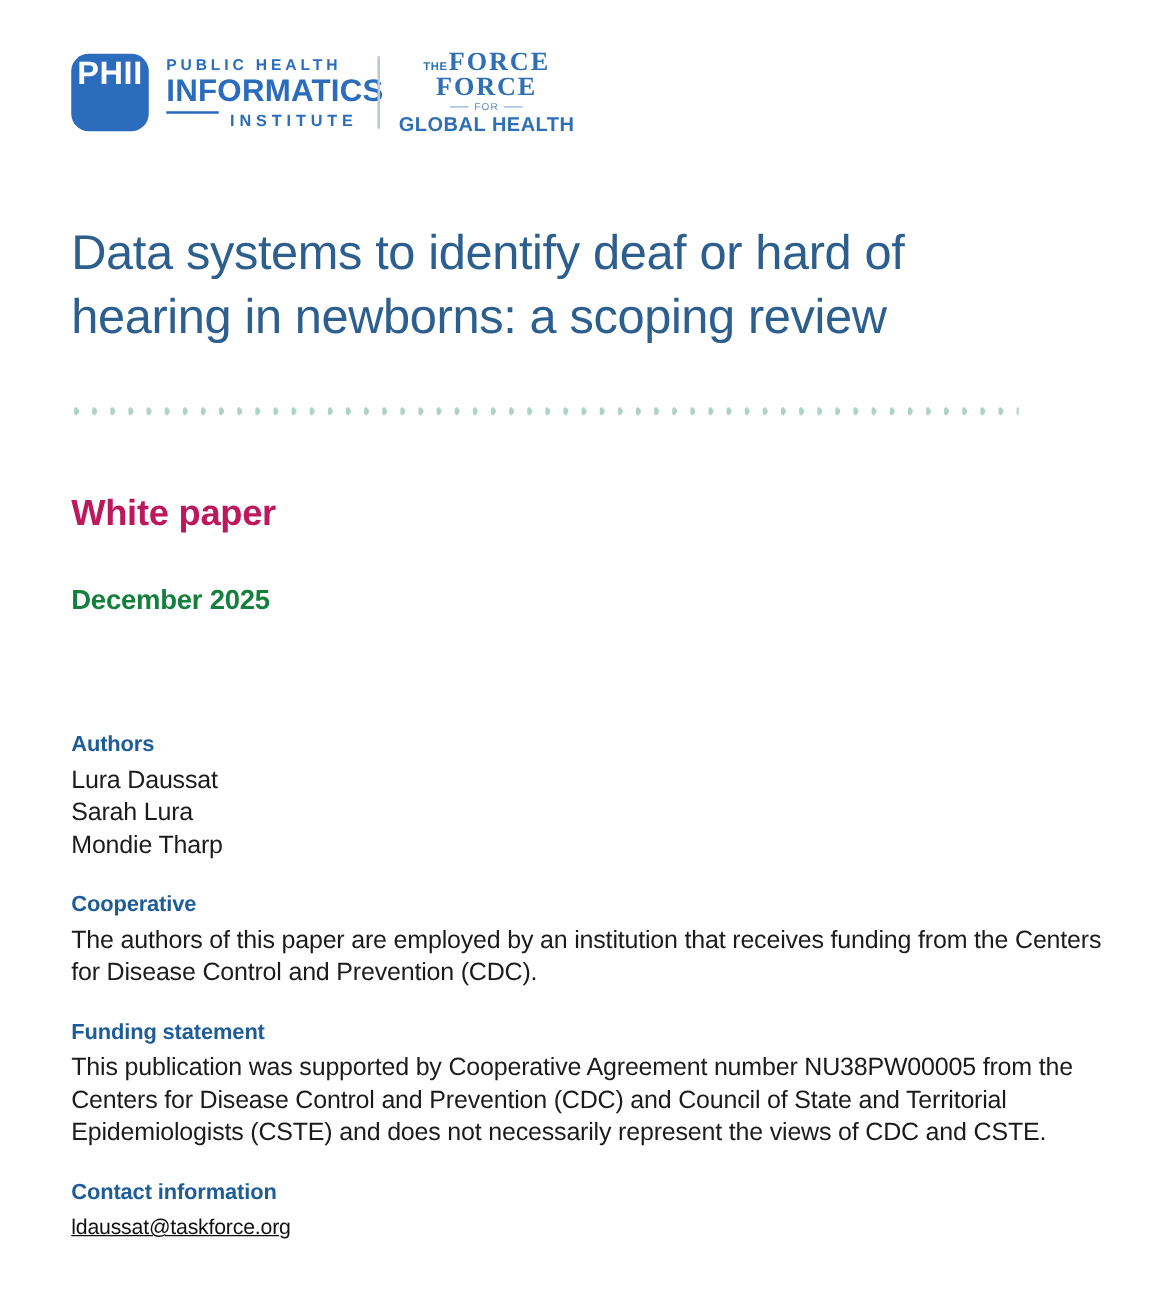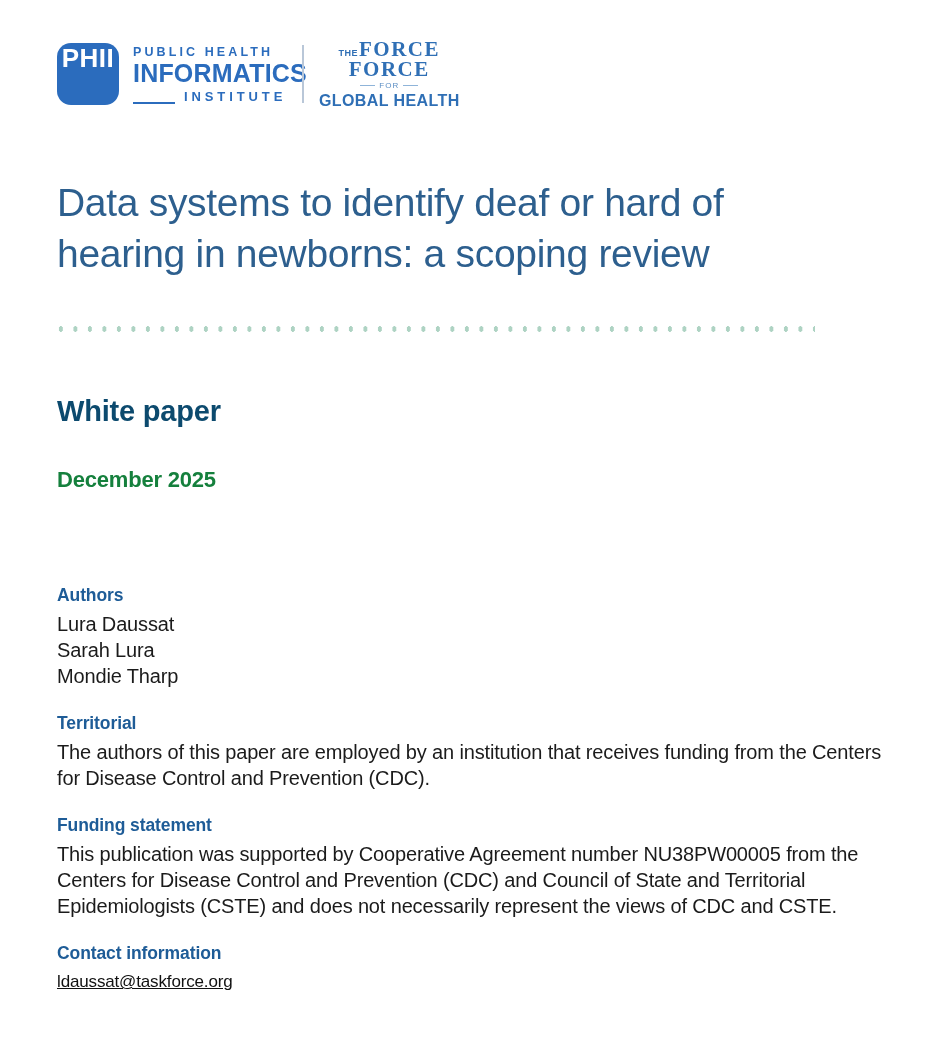--- a/index.html
+++ b/index.html
@@ -18,21 +18,21 @@
   .phii-badge {
     width:62px; height:62px; border-radius:14px;
     background:#2b6cbd; color:#ffffff;
     display:flex; justify-content:center;
     font-weight:bold; font-size:26px; letter-spacing:0.5px;
     flex:0 0 auto;
   }
   .wordmark { margin-left:14px; color:#2b6cbd; width:156px; }
   .wm-line1 { font-size:12.5px; font-weight:bold; letter-spacing:3.1px; white-space:nowrap; }
   .wm-line2 { font-size:25px; font-weight:bold; letter-spacing:0.2px; line-height:1.12; white-space:nowrap; }
-  .wm-line3 { display:flex; align-items:flex-end; margin-top:2px; }
+  .wm-line3 { display:flex; align-items:flex-start; margin-top:2px; }
   .wm-dash { width:42px; height:2px; background:#2b6cbd; margin-right:9px; }
   .wm-institute { font-size:13px; font-weight:bold; letter-spacing:3.9px; white-space:nowrap; }
   .logo-divider { width:2px; height:58px; background:#b9c7d8; margin:0 15px 0 13px; }
   .taskforce { display:flex; flex-direction:column; align-items:center; color:#2f6fb5; padding-top:2px; }
   .tf-top { display:flex; align-items:baseline; line-height:1; }
   .tf-the { font-size:9px; font-weight:bold; letter-spacing:0.5px; margin-right:1px; }
   .tf-task, .tf-force { font-family:"Liberation Serif", serif; font-size:21px; font-weight:bold; letter-spacing:1.5px; line-height:0.95; }
   .tf-for-row { display:flex; align-items:center; margin:2px 0 2px; }
   .tf-for-dash { width:15px; height:1px; background:#8fb4d9; margin:0 4px; }
   .tf-for { font-size:8px; font-weight:normal; letter-spacing:1px; color:#5b8ec4; }
@@ -51,21 +51,21 @@
   
   .dotted-separator {
     margin-top:46px;
     width:758px; height:8px;
     background-image:radial-gradient(2px 3.2px at 4px 4px, #aed3c3 96%, transparent 100%);
     background-size:14.5px 8px;
     background-repeat:repeat-x;
   }
 
   
-  .subtitle { margin-top:62px; font-size:29px; font-weight:bold; color:#0c4a6e; letter-spacing:-0.2px; }
+  .subtitle { margin-top:62px; font-size:29px; font-weight:bold; color:#be185d; letter-spacing:-0.2px; }
   .pub-date { margin-top:39px; font-size:22px; font-weight:bold; color:#15803d; letter-spacing:-0.2px; }
 
   
   .section-authors { margin-top:92px; }
   .section { margin-top:24px; }
   .section-heading { font-size:17.5px; font-weight:bold; color:#1e5c97; margin-bottom:5px; letter-spacing:-0.1px; }
   .body-text, .author-name {
     font-size:20px; line-height:26px; color:#1b1b1b; letter-spacing:-0.15px;
   }
   .body-text { max-width:836px; }
@@ -113,21 +113,21 @@
   <div class="pub-date">December 2025</div>
 
   <div class="section-authors">
     <div class="section-heading">Authors</div>
     <div class="author-name">Lura Daussat</div>
     <div class="author-name">Sarah Lura</div>
     <div class="author-name">Mondie Tharp</div>
   </div>
 
   <div class="section">
-    <div class="section-heading">Territorial</div>
+    <div class="section-heading">Cooperative</div>
     <p class="body-text">The authors of this paper are employed by an institution that receives funding from the Centers for Disease Control and Prevention (CDC).</p>
   </div>
 
   <div class="section">
     <div class="section-heading">Funding statement</div>
     <p class="body-text">This publication was supported by Cooperative Agreement number NU38PW00005 from the Centers for Disease Control and Prevention (CDC) and Council of State and Territorial Epidemiologists (CSTE) and does not necessarily represent the views of CDC and CSTE.</p>
   </div>
 
   <div class="section">
     <div class="section-heading">Contact information</div>

